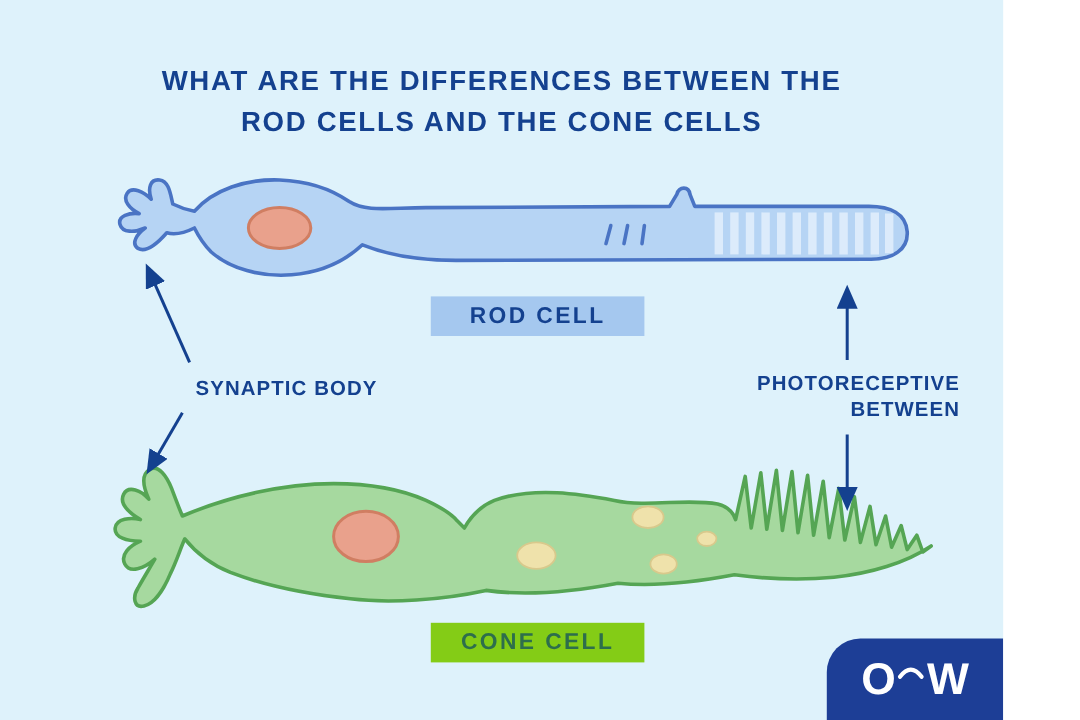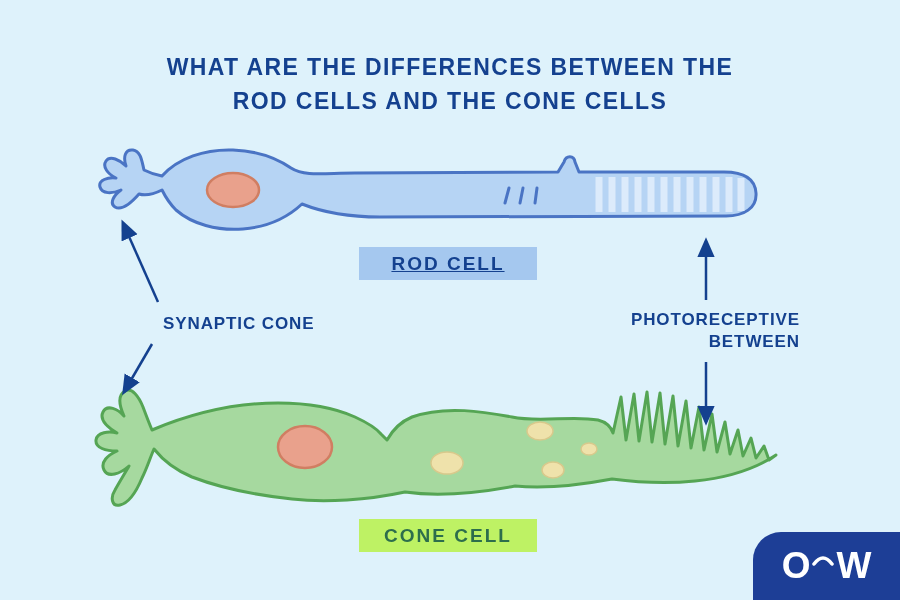--- a/index.html
+++ b/index.html
@@ -1,31 +1,31 @@
 <!DOCTYPE html>
 <html><head>
 <meta charset="utf-8">
 <style>
   html,body{margin:0;padding:0;}
   .stage{
-    position:relative;width:900px;height:600px;overflow:hidden;
+    position:relative;width:836px;height:600px;overflow:hidden;
     background:#def2fb;
     font-family:"Liberation Sans",sans-serif;
   }
   .diagram-svg{position:absolute;left:0;top:0;}
   .title{
     position:absolute;top:50px;left:0;width:100%;text-align:center;
     color:#14418f;font-weight:bold;font-size:23px;letter-spacing:1.4px;line-height:34px;
   }
   .cell-label{
     position:absolute;width:178px;height:33px;display:flex;align-items:center;justify-content:center;
     font-weight:bold;font-size:19px;letter-spacing:2px;
   }
-  .rod-label{left:359px;top:247px;background:#a5c8ef;color:#14418f;text-decoration:underline;}
-  .cone-label{left:359px;top:519px;background:#bef264;color:#2d6e4c;}
+  .rod-label{left:359px;top:247px;background:#a5c8ef;color:#14418f;}
+  .cone-label{left:359px;top:519px;background:#84cc16;color:#2d6e4c;}
   .annot{position:absolute;color:#14418f;font-weight:bold;font-size:17px;letter-spacing:0.9px;}
   .synaptic{left:163px;top:314px;}
   .photo{left:600px;top:309px;width:200px;text-align:right;line-height:22px;}
   .logo{
     position:absolute;right:0;bottom:0;width:147px;height:68px;background:#1d3e96;
     border-radius:28px 0 0 0;display:flex;align-items:center;justify-content:center;
     color:#ffffff;font-weight:bold;font-size:37px;
   }
   .logo .arc{display:block;margin:0 1px 16px 1px;}
 </style>
@@ -151,21 +151,21 @@
   </svg>
 
   <div class="title">
     <div>WHAT ARE THE DIFFERENCES BETWEEN THE</div>
     <div>ROD CELLS AND THE CONE CELLS</div>
   </div>
 
   <div class="cell-label rod-label">ROD CELL</div>
   <div class="cell-label cone-label">CONE CELL</div>
 
-  <div class="annot synaptic">SYNAPTIC CONE</div>
+  <div class="annot synaptic">SYNAPTIC BODY</div>
   <div class="annot photo">
     <div>PHOTORECEPTIVE</div>
     <div>BETWEEN</div>
   </div>
 
   <div class="logo">
     <span>O</span>
     <svg class="arc" width="24" height="15" viewBox="0 0 24 15">
       <path d="M3,13 Q12,1 21,13" stroke="#ffffff" stroke-width="3.5" fill="none" stroke-linecap="round"></path>
     </svg>

